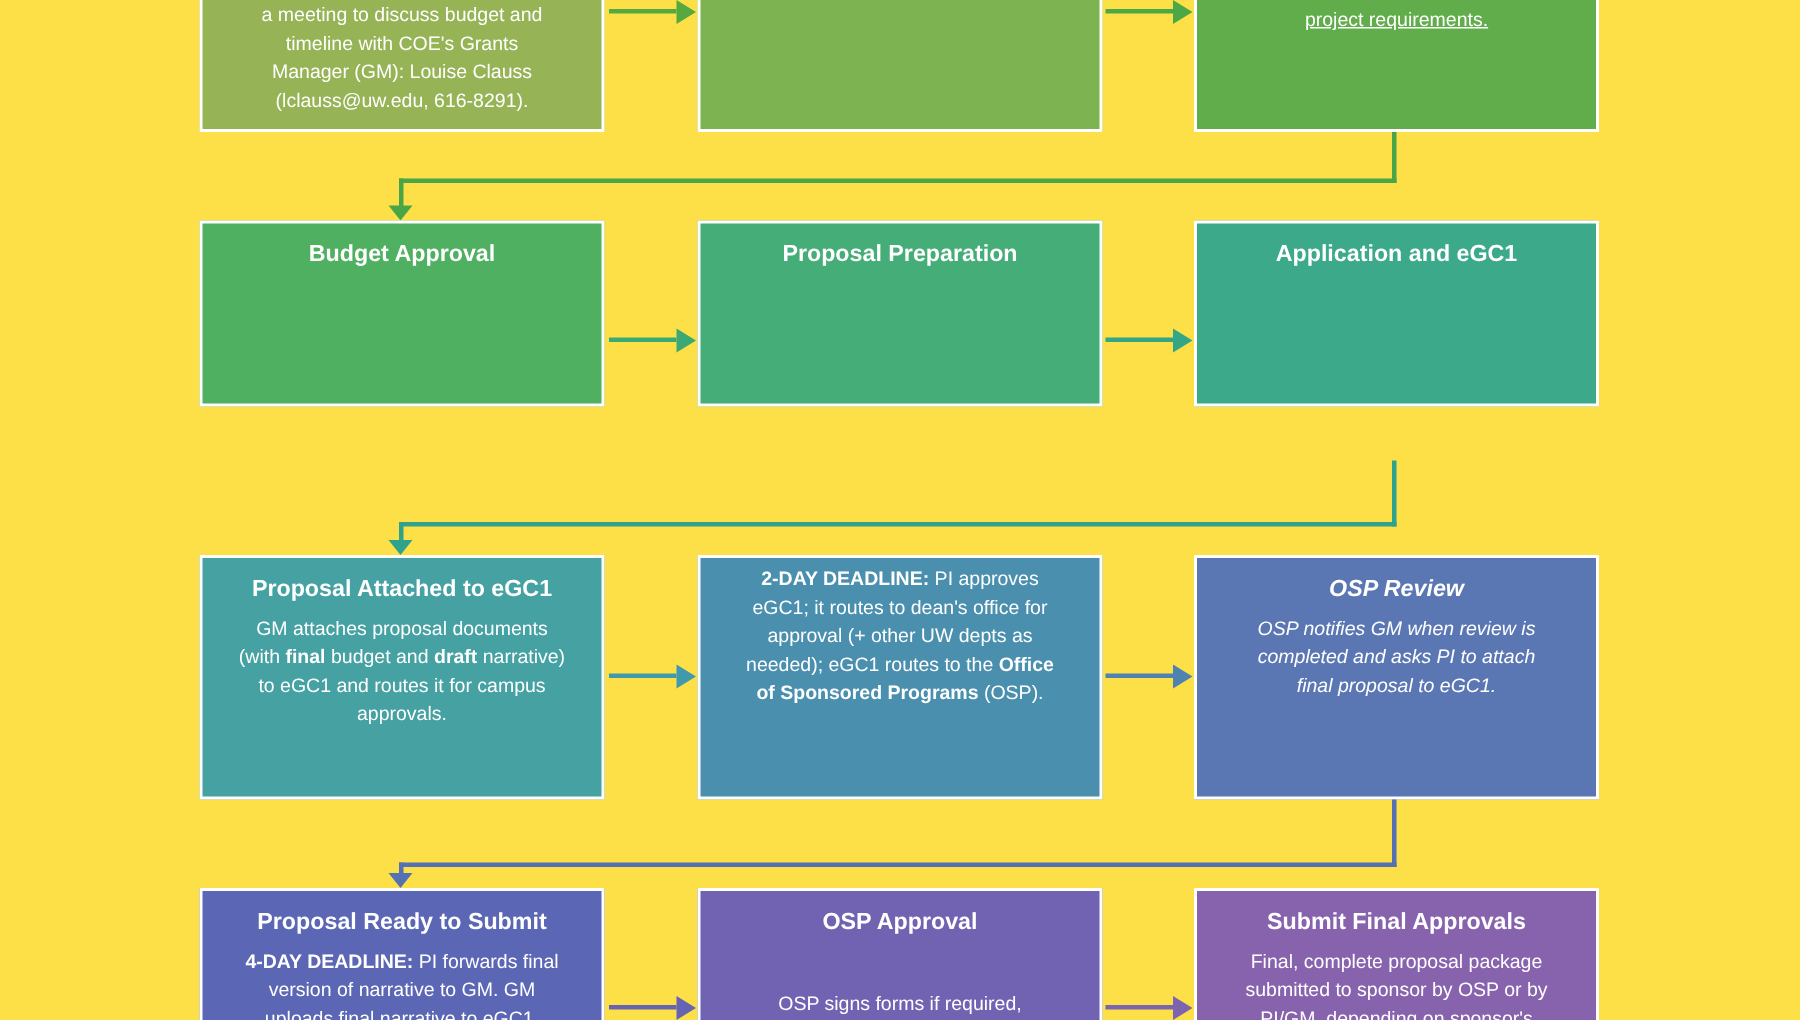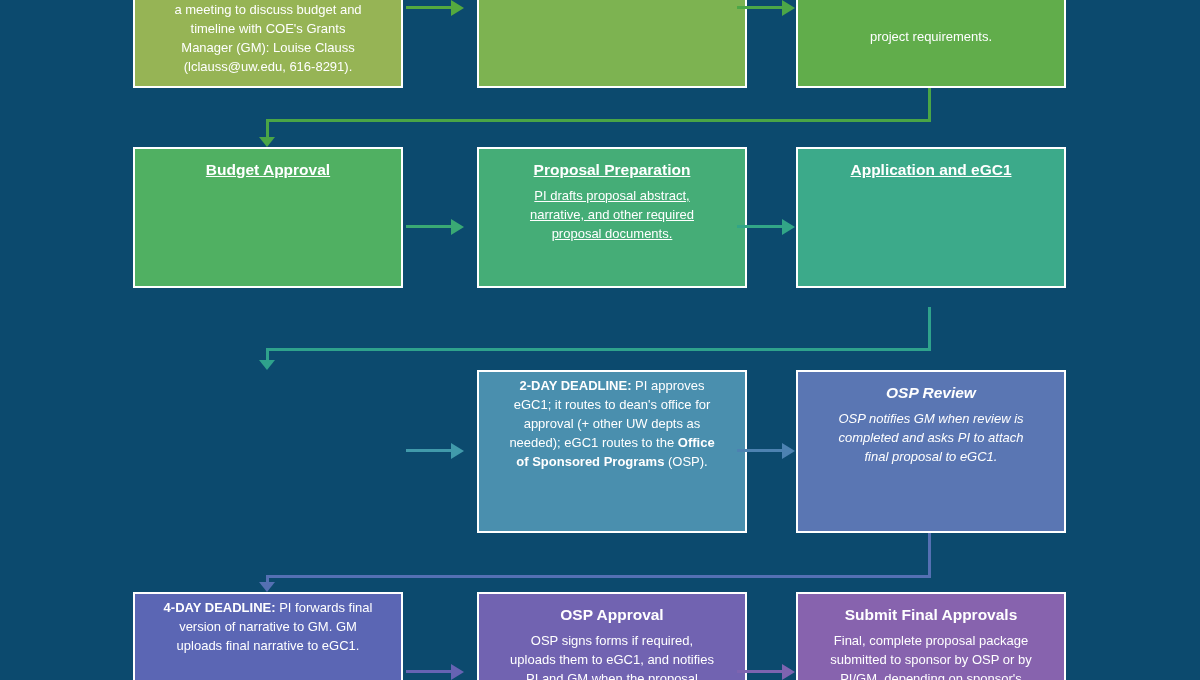--- a/index.html
+++ b/index.html
@@ -4,38 +4,38 @@
 <style>
   * { box-sizing: border-box; }
   html, body { margin: 0; padding: 0; }
   body {
     width: 1200px; height: 680px;
     background: #000;
     font-family: "Liberation Sans", sans-serif;
   }
   #stage {
     position: relative; width: 1200px; height: 680px;
-    overflow: hidden; background: #0c4a6e;
+    overflow: hidden; background: #fde047;
   }
   .box {
     position: absolute; width: 270px;
     border: 2px solid #ffffff; color: #ffffff;
     display: flex; flex-direction: column; align-items: center;
     text-align: center;
   }
-  .c1 { left: 133px; } .c2 { left: 477px; } .c3 { left: 796px; }
+  .c1 { left: 133px; } .c2 { left: 465px; gap: 28px; } .c3 { left: 796px; }
   .r1 { top: -72px; height: 160px; justify-content: flex-end; }
-  .r2 { top: 147px; height: 141px; text-decoration: underline; }
+  .r2 { top: 147px; height: 124px; }
   .r3 { top: 370px; height: 163px; }
   .r4 { top: 592px; height: 160px; }
   .title { font-size: 15.5px; font-weight: bold; line-height: 20px; margin: 11px 8px 2px; }
   .title:empty { display: none; }
   .body { font-size: 13px; line-height: 19px; margin: 4px 8px 8px; }
   .r1 .body { margin-bottom: 10px; }
-  .box.pb-lg .body { margin-bottom: 40px; }
+  .box.pb-lg .body { margin-bottom: 64px; text-decoration: underline; }
   .para { white-space: pre-line; }
   .para + .para { margin-top: 8px; text-align: right; }
   .layer { position: absolute; left: 0; top: 0; width: 100%; height: 100%; pointer-events: none; }
   .seg { position: absolute; background: currentColor; }
   .tri-right {
     position: absolute; width: 0; height: 0;
     border-left: 13px solid currentColor;
     border-top: 8px solid transparent; border-bottom: 8px solid transparent;
   }
   .tri-down {
@@ -83,25 +83,20 @@
     <div class="seg" style="left:266px;top:119px;width:665px;height:3px"></div>
     <div class="seg" style="left:266px;top:119px;width:3px;height:19px"></div>
     <div class="tri-down" style="left:259px;top:137px"></div>
   </div>
 
   <div class="box r2 c1" style="background: rgb(80, 176, 98);">
     <div class="title">Budget Approval</div>
   </div>
   <div class="box r2 c2" style="background: rgb(69, 173, 119);">
     <div class="title">Proposal Preparation</div>
-    <div class="body">
-        <div class="para">PI drafts proposal abstract,
-narrative, and other required
-proposal documents.</div>
-      </div>
   </div>
   <div class="box r2 c3" style="background: rgb(60, 170, 138);">
     <div class="title">Application and eGC1</div>
   </div>
 
   <div class="layer" style="color: rgb(58, 169, 116);">
     <div class="seg" style="left:406px;top:225px;width:45px;height:3px"></div>
     <div class="tri-right" style="left:451px;top:219px"></div>
   </div>
   <div class="layer" style="color: rgb(50, 166, 135);">
@@ -109,20 +104,29 @@
     <div class="tri-right" style="left:782px;top:219px"></div>
   </div>
 
   <div class="layer" style="color: rgb(47, 162, 140);">
     <div class="seg" style="left:928px;top:307px;width:3px;height:44px"></div>
     <div class="seg" style="left:266px;top:348px;width:665px;height:3px"></div>
     <div class="seg" style="left:266px;top:348px;width:3px;height:13px"></div>
     <div class="tri-down" style="left:259px;top:360px"></div>
   </div>
 
+  <div class="box r3 c1" style="background: rgb(70, 161, 163);">
+    <div class="title">Proposal Attached to eGC1</div>
+    <div class="body">
+        <div class="para">GM attaches proposal documents
+(with <strong>final</strong> budget and <strong>draft</strong> narrative)
+to eGC1 and routes it for campus
+approvals.</div>
+      </div>
+  </div>
   <div class="box r3 c2" style="background: rgb(74, 143, 174);">
     <div class="body">
         <div class="para"><strong>2-DAY DEADLINE:</strong> PI approves
 eGC1; it routes to dean's office for
 approval (+ other UW depts as
 needed); eGC1 routes to the <strong>Office
 of Sponsored Programs</strong> (OSP).</div>
       </div>
   </div>
   <div class="box r3 c3" style="background: rgb(90, 118, 179); font-style: italic;">
@@ -144,20 +148,21 @@
   </div>
 
   <div class="layer" style="color: rgb(85, 112, 179);">
     <div class="seg" style="left:928px;top:533px;width:3px;height:45px"></div>
     <div class="seg" style="left:266px;top:575px;width:665px;height:3px"></div>
     <div class="seg" style="left:266px;top:575px;width:3px;height:8px"></div>
     <div class="tri-down" style="left:259px;top:582px"></div>
   </div>
 
   <div class="box r4 c1" style="background: rgb(91, 102, 180);">
+    <div class="title">Proposal Ready to Submit</div>
     <div class="body">
         <div class="para"><strong>4-DAY DEADLINE:</strong> PI forwards final
 version of narrative to GM. GM
 uploads final narrative to eGC1.</div>
       </div>
   </div>
   <div class="box r4 c2" style="background: rgb(113, 99, 177);">
     <div class="title">OSP Approval</div>
     <div class="body">
         <div class="para">OSP signs forms if required,

